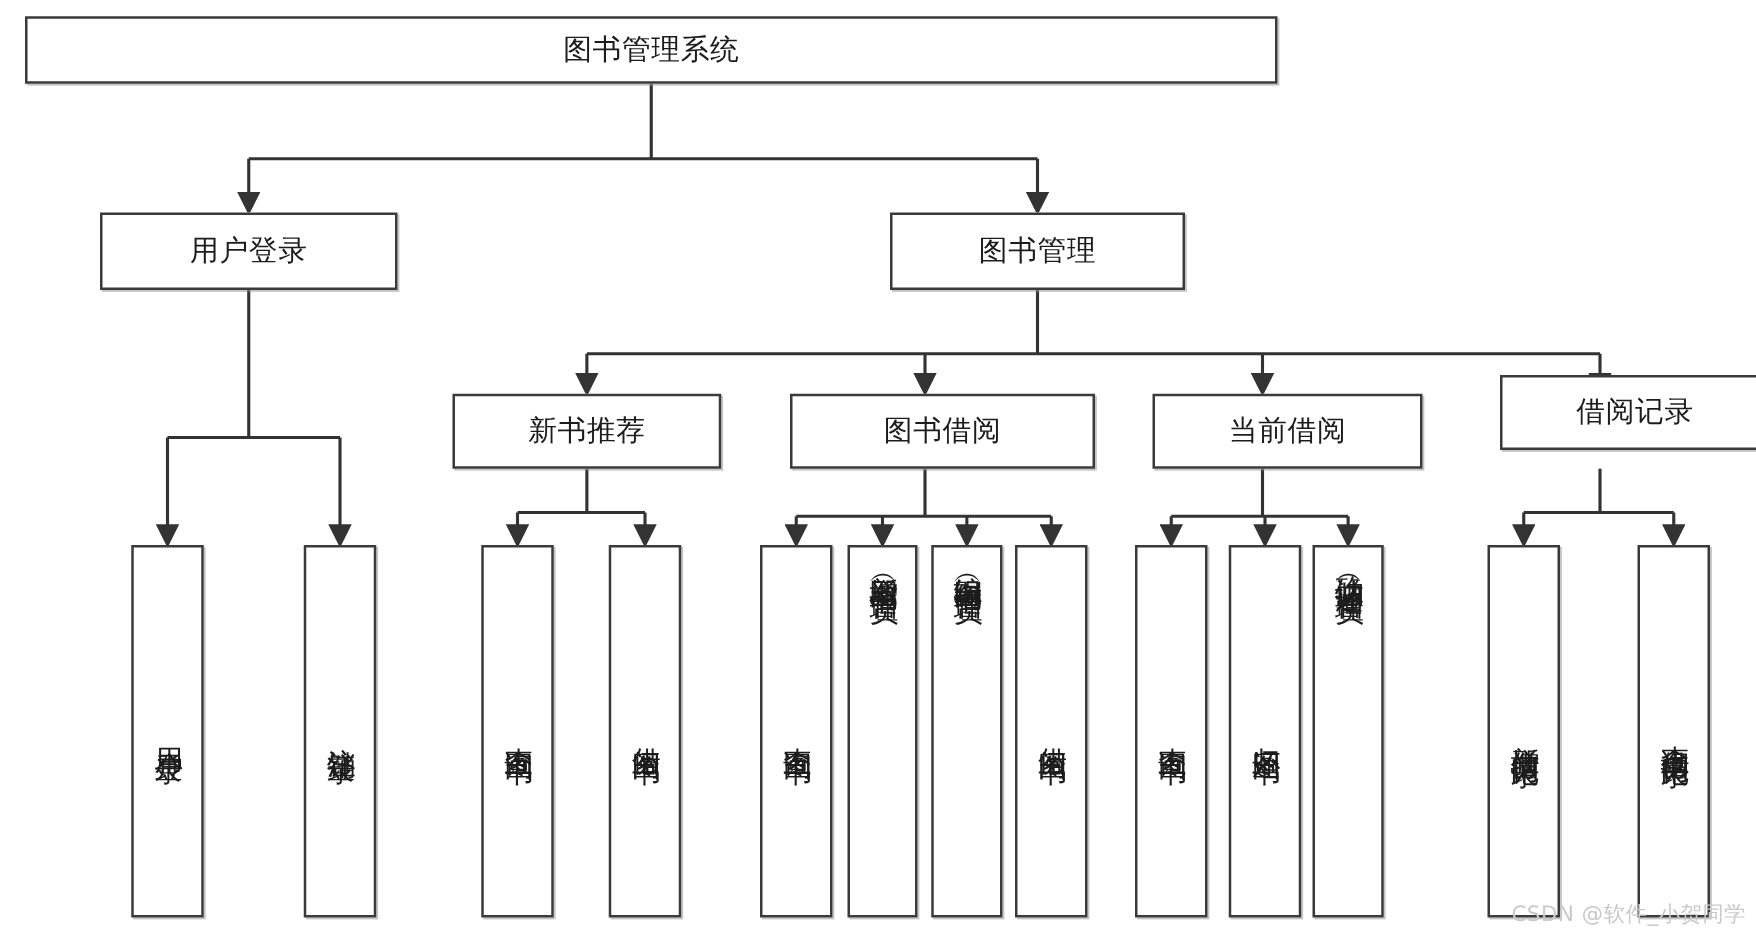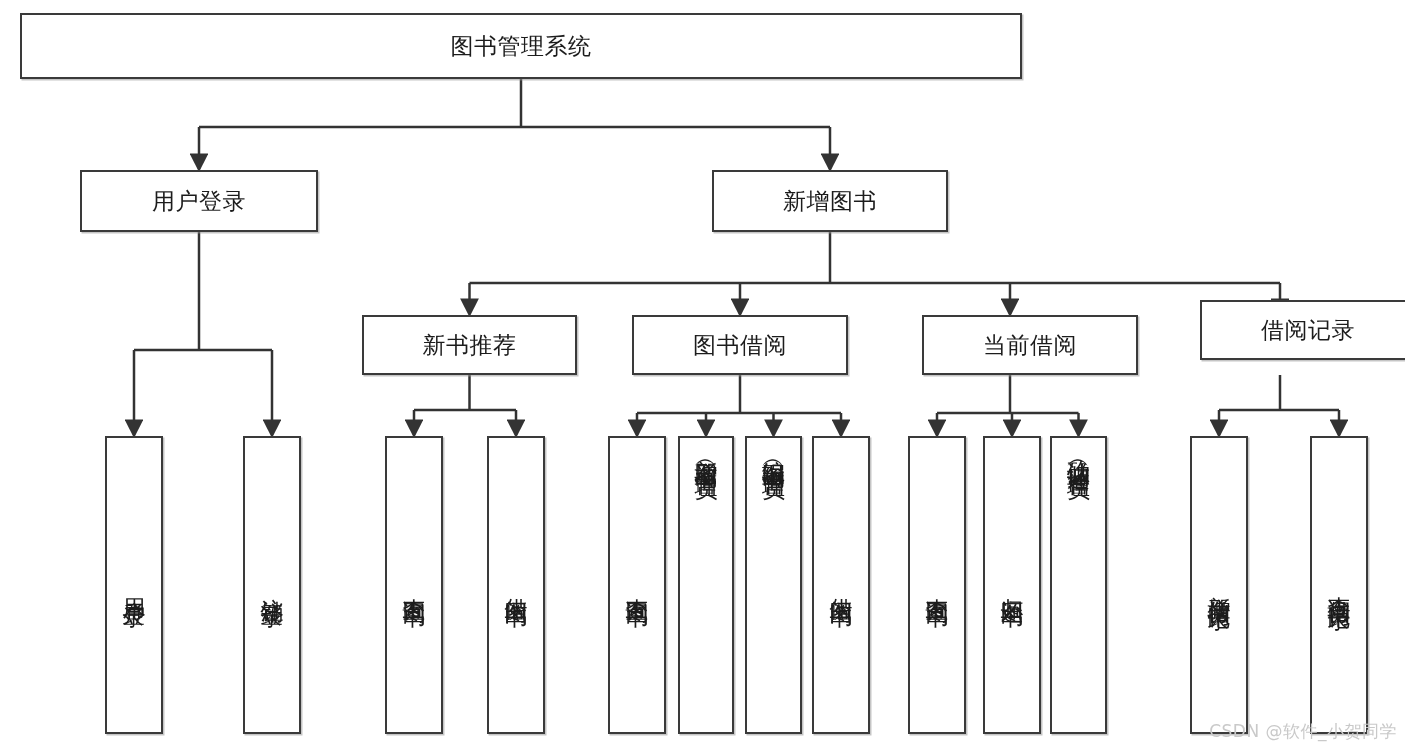--- a/index.html
+++ b/index.html
@@ -117,33 +117,33 @@
         <path d="M 1012 413 L 1012 435" marker-end="url(#arrow)"></path>
         <path d="M 1078.5 413 L 1078.5 435" marker-end="url(#arrow)"></path>
         <path d="M 1280 375 L 1280 410"></path>
         <path d="M 1219 410 L 1339 410"></path>
         <path d="M 1219 410 L 1219 435" marker-end="url(#arrow)"></path>
         <path d="M 1339 410 L 1339 435" marker-end="url(#arrow)"></path>
       </g>
   </svg>
 
   <div id="node-layer">
-      <div class="node horizontal" style="left: 20px; top: 13px; width: 1002px; height: 66px;">
+      <div class="node horizontal" style="left: 20px; top: 13px; width: 1002px; height: 54px;">
         <span class="label">图书管理系统</span>
       </div>
       <div class="node horizontal" style="left: 80px; top: 170px; width: 238px; height: 62px;">
         <span class="label">用户登录</span>
       </div>
       <div class="node horizontal" style="left: 712px; top: 170px; width: 236px; height: 62px;">
-        <span class="label">新增图书</span>
+        <span class="label">图书管理</span>
       </div>
       <div class="node horizontal" style="left: 362px; top: 315px; width: 215px; height: 60px;">
         <span class="label">新书推荐</span>
       </div>
-      <div class="node horizontal" style="left: 632px; top: 315px; width: 216px; height: 60px;">
+      <div class="node horizontal" style="left: 632px; top: 315px; width: 244px; height: 60px;">
         <span class="label">图书借阅</span>
       </div>
       <div class="node horizontal" style="left: 902px; top: 315px; width: 216px; height: 60px; margin-left: 20px;">
         <span class="label">当前借阅</span>
       </div>
       <div class="node horizontal" style="left: 1172px; top: 300px; width: 216px; height: 60px; margin-left: 28px;">
         <span class="label">借阅记录</span>
       </div>
       <div class="node vertical" style="left: 105px; top: 436px; width: 58px; height: 298px;">
         <span class="label">用户登录</span>

